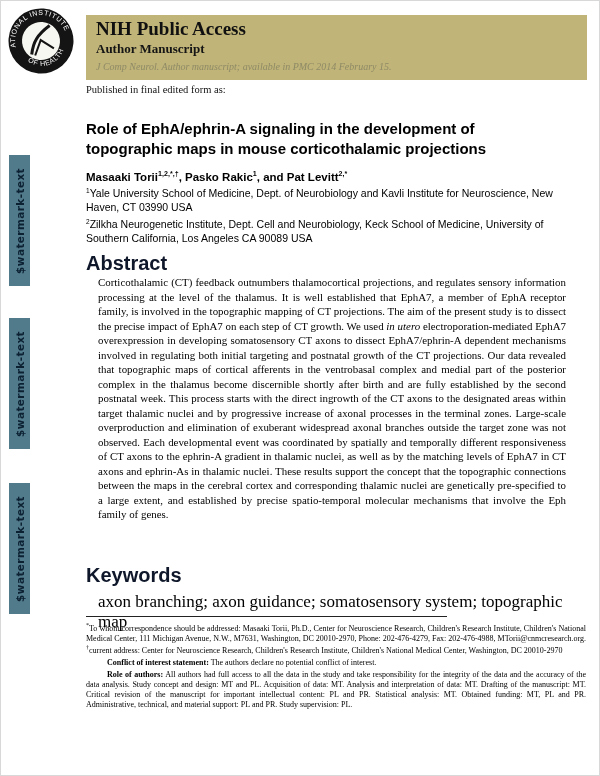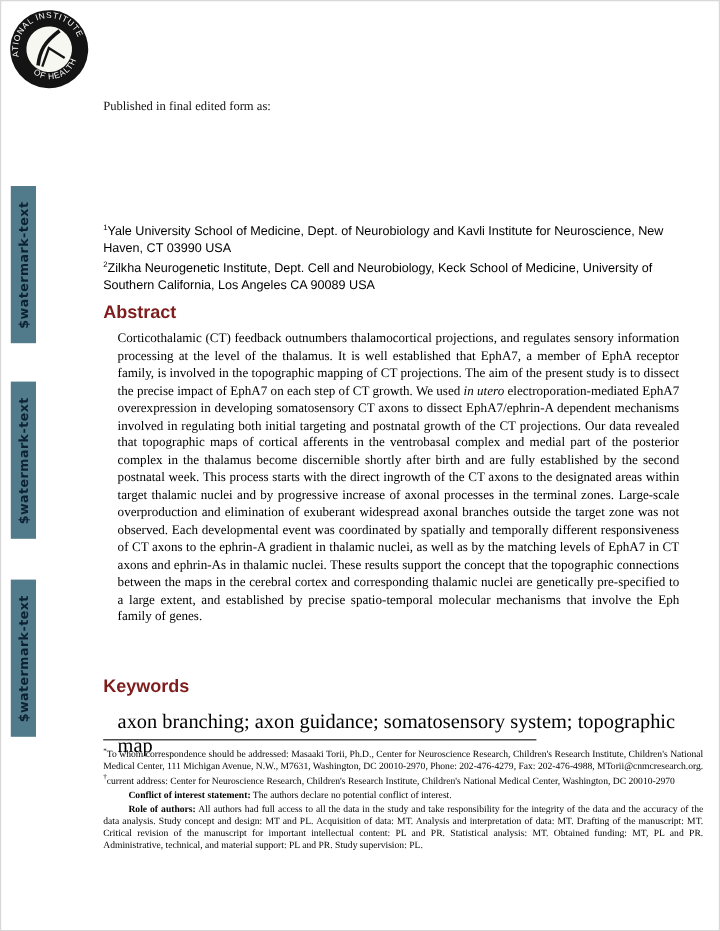--- a/index.html
+++ b/index.html
@@ -72,21 +72,21 @@
     left:0; width:492px;
     font-family:"Liberation Sans", sans-serif;
     font-size:10.5px; line-height:1.32; color:#000;
   }
   .aff-1 { top:187px; }
   .aff-2 { top:218px; }
 
   .section-h {
     left:0;
     font-family:"Liberation Sans", sans-serif;
-    font-weight:bold; font-size:15px; color:#7f1d1d;
+    font-weight:bold; font-size:20px; color:#0f172a;
   }
   .abstract-h { top:252px; }
   .abstract-p {
     top:275px; left:12px; width:468px;
     font-size:10.9px; line-height:1.33; text-align:justify; color:#000;
   }
   .abstract-p i { font-style:italic; }
 
   .keywords-h { top:540px;margin-top:24px; }
   .keywords-p { top:592px; left:12px; width:468px; font-size:17px; color:#000; }
@@ -134,27 +134,36 @@
         </text>
         <text font-family="Liberation Sans, sans-serif" font-size="7" fill="#ffffff" letter-spacing="0.6">
           <textPath href="#arc-bottom" startOffset="50%" text-anchor="middle">OF HEALTH</textPath>
         </text>
         <path d="M21 44 C26 33 32 27 47 22" fill="none" stroke="#141414" stroke-width="3"></path>
         <path d="M24 46 L34 33 L44 45" fill="none" stroke="#141414" stroke-width="2"></path>
       </g>
     </svg>
   </div>
 
+  <div class="header-band">
+    <div class="hb-title">NIH Public Access</div>
+    <div class="hb-sub">Author Manuscript</div>
+    <div class="hb-journal">J Comp Neurol. Author manuscript; available in PMC 2014 February 15.</div>
+  </div>
 
   <main class="content">
 
     <div class="pub-line">Published in final edited form as:</div>
 
 
+    <h1 class="article-title">Role of EphA/ephrin-A signaling in the development of topographic maps in mouse corticothalamic projections</h1>
 
+    <div class="authors-line">
+      <span>Masaaki Torii</span><sup>1,2,*,†</sup><span>, </span><span>Pasko Rakic</span><sup>1</sup><span>, and </span><span>Pat Levitt</span><sup>2,*</sup>
+    </div>
 
     <div class="aff aff-1">
       <sup>1</sup><span>Yale University School of Medicine, Dept. of Neurobiology and Kavli Institute for Neuroscience, New Haven, CT 03990 USA</span>
     </div>
 
     <div class="aff aff-2">
       <sup>2</sup><span>Zilkha Neurogenetic Institute, Dept. Cell and Neurobiology, Keck School of Medicine, University of Southern California, Los Angeles CA 90089 USA</span>
     </div>
 
     <h2 class="section-h abstract-h">Abstract</h2>

